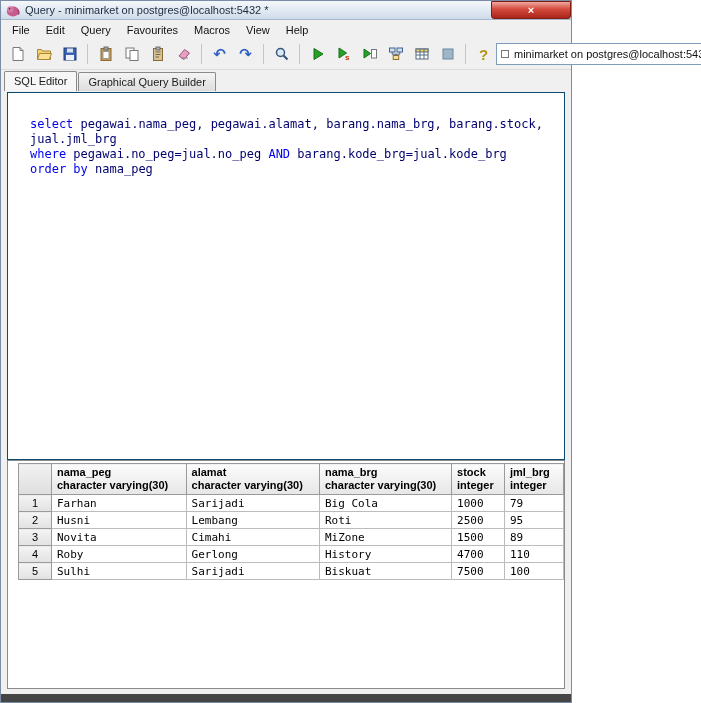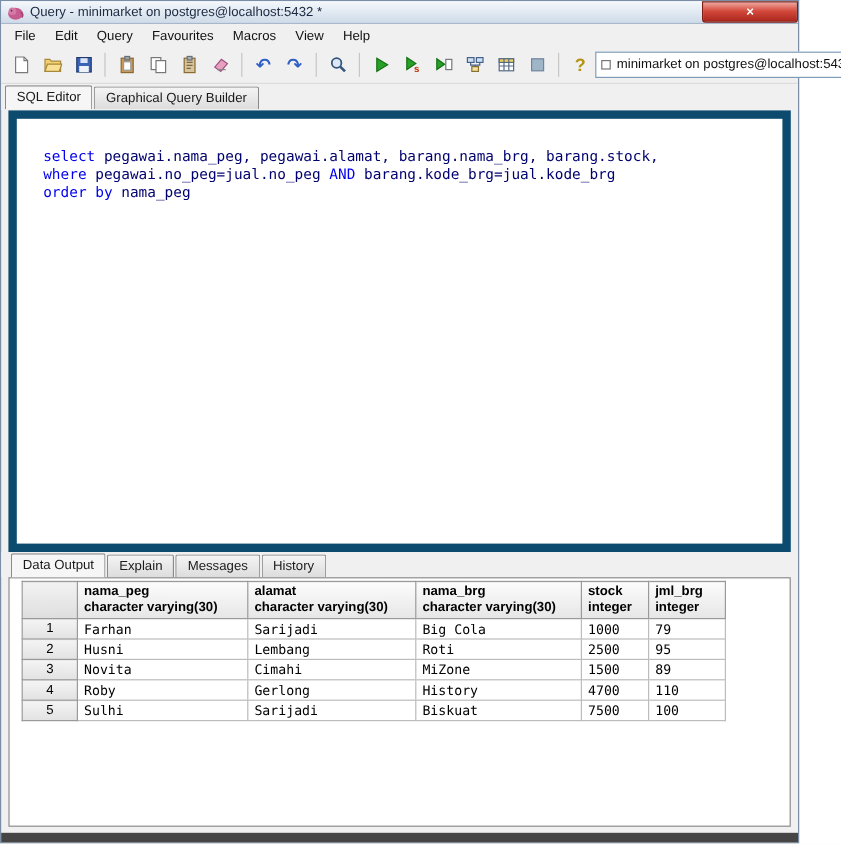--- a/index.html
+++ b/index.html
@@ -1,17 +1,17 @@
 <!DOCTYPE html>
 <html><head>
 <meta charset="utf-8">
 <style>
   * { margin:0; padding:0; box-sizing:border-box; }
   html,body { width:701px; height:703px; font-family:"Liberation Sans",sans-serif; background:#fff; }
-  .window { width:666px; height:703px; border:1px solid #7b8ca6; background:#f0f0f0; display:flex; flex-direction:column; }
+  .window { width:572px; height:703px; border:1px solid #7b8ca6; background:#f0f0f0; display:flex; flex-direction:column; }
 
   
   .titlebar { height:19px; flex:0 0 19px; background:linear-gradient(#f4f8fc,#cfdbe9); display:flex; align-items:center; gap:4px; padding-left:4px; border-bottom:1px solid #a8b8cc; }
   .app-icon { width:16px; height:16px; display:inline-flex; }
   .title-text { font-size:11px; color:#1c2a40; white-space:nowrap; }
   .close-btn { margin-left:auto; width:80px; height:18px; background:linear-gradient(#f0a8a0,#d4493c 45%,#a8251b); border:1px solid #7e1d14; border-radius:0 0 3px 3px; color:#fff; font-size:11px; font-weight:bold; display:flex; align-items:center; justify-content:center; line-height:1; }
 
   
   .menubar { height:19px; flex:0 0 19px; display:flex; align-items:center; padding-left:3px; background:#f0f0f0; }
   .menu-item { font-size:11px; color:#111; padding:2px 8px; cursor:default; }
@@ -27,21 +27,21 @@
   .combo { margin-left:auto; width:252px; height:22px; border:1px solid #7f9db9; background:#fff; display:flex; align-items:center; padding-left:4px; }
   .combo-check { width:8px; height:8px; border:1px solid #777; background:#fff; flex:0 0 8px; margin-right:5px; }
   .combo-text { font-size:11px; color:#111; white-space:nowrap; overflow:hidden; }
 
   
   .tabstrip { height:22px; flex:0 0 22px; display:flex; align-items:center; padding-left:3px; background:#f0f0f0; gap:1px; }
   .tab { font-size:11px; color:#1a1a1a; padding:3px 9px; background:linear-gradient(#f4f4f4,#dddddd); border:1px solid #8a8a8a; border-bottom:none; border-radius:2px 2px 0 0; white-space:nowrap; }
   .tab.active { background:#f6f6f6; position:relative; z-index:2; padding-bottom:4px; }
 
   
-  .editor { flex:0 0 368px; height:368px; margin:0 6px; background:#fff; border:7px solid #0c4a6e; padding:24px 4px 7px 22px; overflow:hidden; }
+  .editor { flex:0 0 368px; height:368px; margin:0 6px; background:#fff; border:1px solid #0c4a6e; padding:24px 4px 7px 22px; overflow:hidden; }
   .sql-line { font-family:"DejaVu Sans Mono","Liberation Mono",monospace; font-size:12px; line-height:15px; white-space:pre; }
   .kw { color:#0000ee; }
   .pl { color:#00006e; }
 
   
   .output-label { flex:0 0 18px; font-size:11px; color:#000; padding:4px 0 0 8px; }
   .output-tabstrip { flex:0 0 21px; display:flex; align-items:flex-end; padding-left:8px; gap:1px; background:#f0f0f0; }
   .output-content { flex:1 1 auto; margin:0 6px 5px 6px; background:#fff; border:1px solid #8a8a8a; padding:2px 0 0 10px; overflow:hidden; }
 
   table.grid { border-collapse:collapse; table-layout:fixed; }
@@ -233,32 +233,27 @@
   </div>
 
   <div class="tabstrip">
       <div class="tab active">SQL Editor</div>
       <div class="tab">Graphical Query Builder</div>
     </div>
 
   <div class="editor">
     <div>
         <div class="sql-line"><span class="kw">select</span><span class="pl"> pegawai.nama_peg, pegawai.alamat, barang.nama_brg, barang.stock,</span></div>
+        <div class="sql-line"><span class="pl">jual.jml_brg</span></div>
         <div class="sql-line"><span class="kw">where</span><span class="pl"> pegawai.no_peg=jual.no_peg </span><span class="kw">AND</span><span class="pl"> barang.kode_brg=jual.kode_brg</span></div>
         <div class="sql-line"><span class="kw">order</span><span class="pl"> </span><span class="kw">by</span><span class="pl"> nama_peg</span></div>
       </div>
   </div>
 
 
-  <div class="output-tabstrip">
-      <div class="tab active">Data Output</div>
-      <div class="tab">Explain</div>
-      <div class="tab">Messages</div>
-      <div class="tab">History</div>
-    </div>
 
   <div class="output-content">
     <table class="grid">
       <colgroup>
         <col style="width:46px">
           <col style="width:142px">
           <col style="width:140px">
           <col style="width:138px">
           <col style="width:56px">
           <col style="width:64px">

